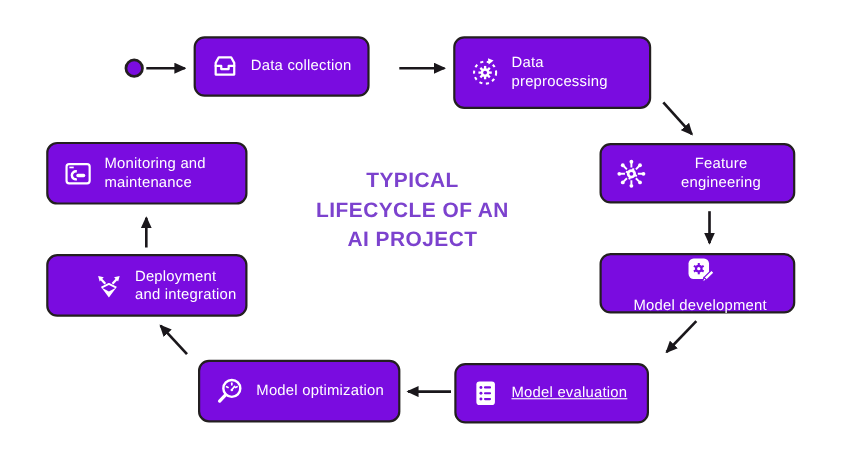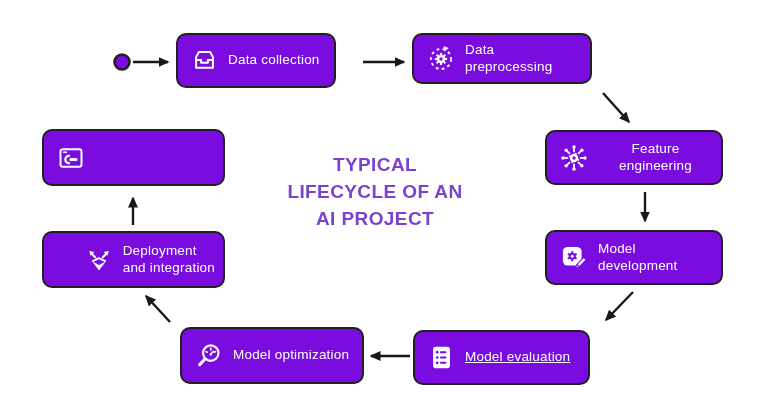--- a/index.html
+++ b/index.html
@@ -83,21 +83,21 @@
   <div class="node" style="left:176px;top:33px;width:160px;height:55px;">
     <span class="icon">
       <svg width="27" height="27" viewBox="0 0 24 24" fill="none" stroke="#fff" stroke-width="1.8" stroke-linejoin="round" stroke-linecap="round">
         <path d="M4.5 9 L7 4.5 H17 L19.5 9 V18.5 H4.5 Z"></path>
         <path d="M4.5 11.5 H9 V14 H15 V11.5 H19.5"></path>
       </svg>
     </span>
     <span class="label">Data collection</span>
   </div>
 
-  <div class="node" style="left:412px;top:33px;width:180px;height:51px;">
+  <div class="node" style="left:412px;top:33px;width:180px;height:66px;">
     <span class="icon">
       <svg width="28" height="28" viewBox="0 0 24 24">
         <circle cx="12" cy="12" r="8.6" fill="none" stroke="#fff" stroke-width="1.6" stroke-dasharray="2.4 2.8"></circle>
         <polygon points="14.2,0.8 18.6,2.6 14.8,5.6" fill="#fff"></polygon>
         <g fill="#fff">
           <circle cx="12" cy="12" r="3.4"></circle>
           <rect x="11.1" y="6.8" width="1.8" height="2.4"></rect>
           <rect x="11.1" y="14.8" width="1.8" height="2.4"></rect>
           <rect x="11.1" y="6.8" width="1.8" height="2.4" transform="rotate(45 12 12)"></rect>
           <rect x="11.1" y="14.8" width="1.8" height="2.4" transform="rotate(45 12 12)"></rect>
@@ -139,21 +139,21 @@
           <rect x="11.2" y="14.6" width="1.6" height="2" transform="rotate(22 12 12)"></rect>
           <rect x="11.2" y="7.4" width="1.6" height="2" transform="rotate(112 12 12)"></rect>
           <rect x="11.2" y="14.6" width="1.6" height="2" transform="rotate(112 12 12)"></rect>
         </g>
         <circle cx="12" cy="12" r="1.5" style="fill:var(--box-fill)"></circle>
       </svg>
     </span>
     <span class="label">Feature engineering</span>
   </div>
 
-  <div class="node" style="left:545px;top:230px;width:178px;height:55px;">
+  <div class="node" style="left:545px;top:230px;width:178px;height:55px;flex-direction:column;">
     <span class="icon">
       <svg width="28" height="28" viewBox="0 0 24 24">
         <rect x="2.5" y="2.5" width="16" height="16" rx="4" fill="#fff"></rect>
         <g style="fill:var(--box-fill)">
           <circle cx="10.5" cy="10.5" r="3"></circle>
           <rect x="9.7" y="6.1" width="1.6" height="2" transform="rotate(0 10.5 10.5)"></rect>
           <rect x="9.7" y="12.9" width="1.6" height="2" transform="rotate(0 10.5 10.5)"></rect>
           <rect x="9.7" y="6.1" width="1.6" height="2" transform="rotate(60 10.5 10.5)"></rect>
           <rect x="9.7" y="12.9" width="1.6" height="2" transform="rotate(60 10.5 10.5)"></rect>
           <rect x="9.7" y="6.1" width="1.6" height="2" transform="rotate(120 10.5 10.5)"></rect>
@@ -220,15 +220,17 @@
 
   <div class="node" style="left:42px;top:129px;width:183px;height:57px;">
     <span class="icon">
       <svg width="28" height="28" viewBox="0 0 24 24" fill="none">
         <rect x="3" y="4.5" width="18" height="15" rx="2" stroke="#fff" stroke-width="1.7"></rect>
         <rect x="5.2" y="6.4" width="3.4" height="1.3" fill="#fff"></rect>
         <path d="M11 10.2 A3.1 3.1 0 1 0 11 16.2" stroke="#fff" stroke-width="1.9"></path>
         <rect x="10.6" y="12" width="7" height="2.6" rx="1.3" fill="#fff"></rect>
       </svg>
     </span>
+    <span class="label">Monitoring and
+maintenance</span>
   </div>
 
 </div>
 
 </body></html>

